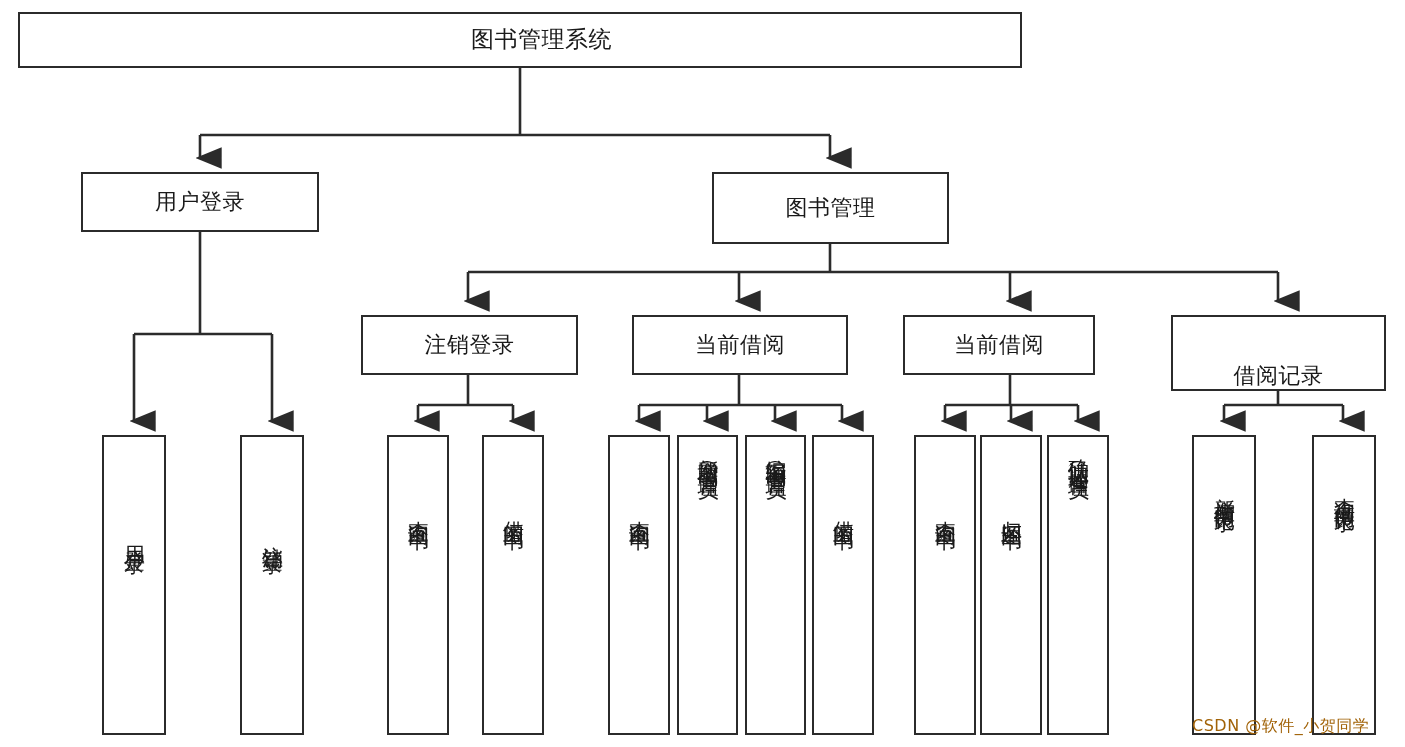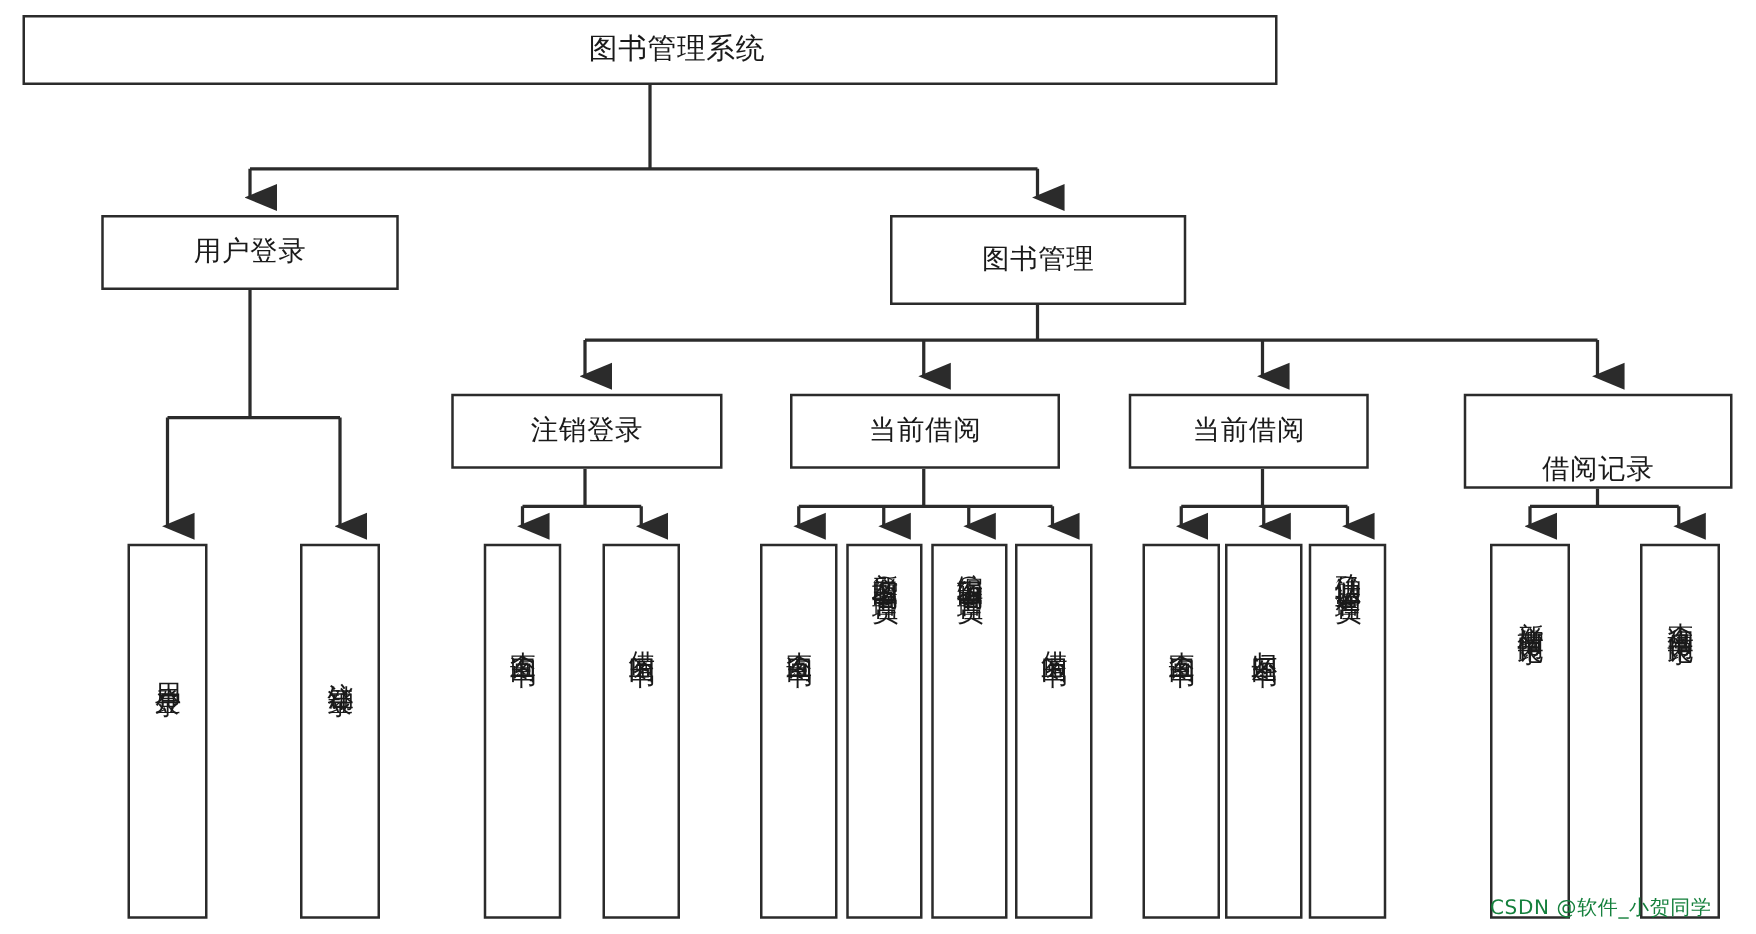--- a/index.html
+++ b/index.html
@@ -61,21 +61,21 @@
     writing-mode: vertical-rl;
     text-orientation: upright;
     font-size: 21px;
     line-height: 1.0;
     letter-spacing: 3px;
     white-space: nowrap;
   }
   .watermark {
     position: absolute;
     font-size: 16px;
-    color: #15803d;
+    color: #a16207;
     white-space: nowrap;
     letter-spacing: 0.5px;
   }
 </style>
 </head>
 <body>
 
 <div id="diagram-root">
 
   <svg id="edge-layer" viewBox="0 0 1405 747" width="1405" height="747" xmlns="http://www.w3.org/2000/svg">

